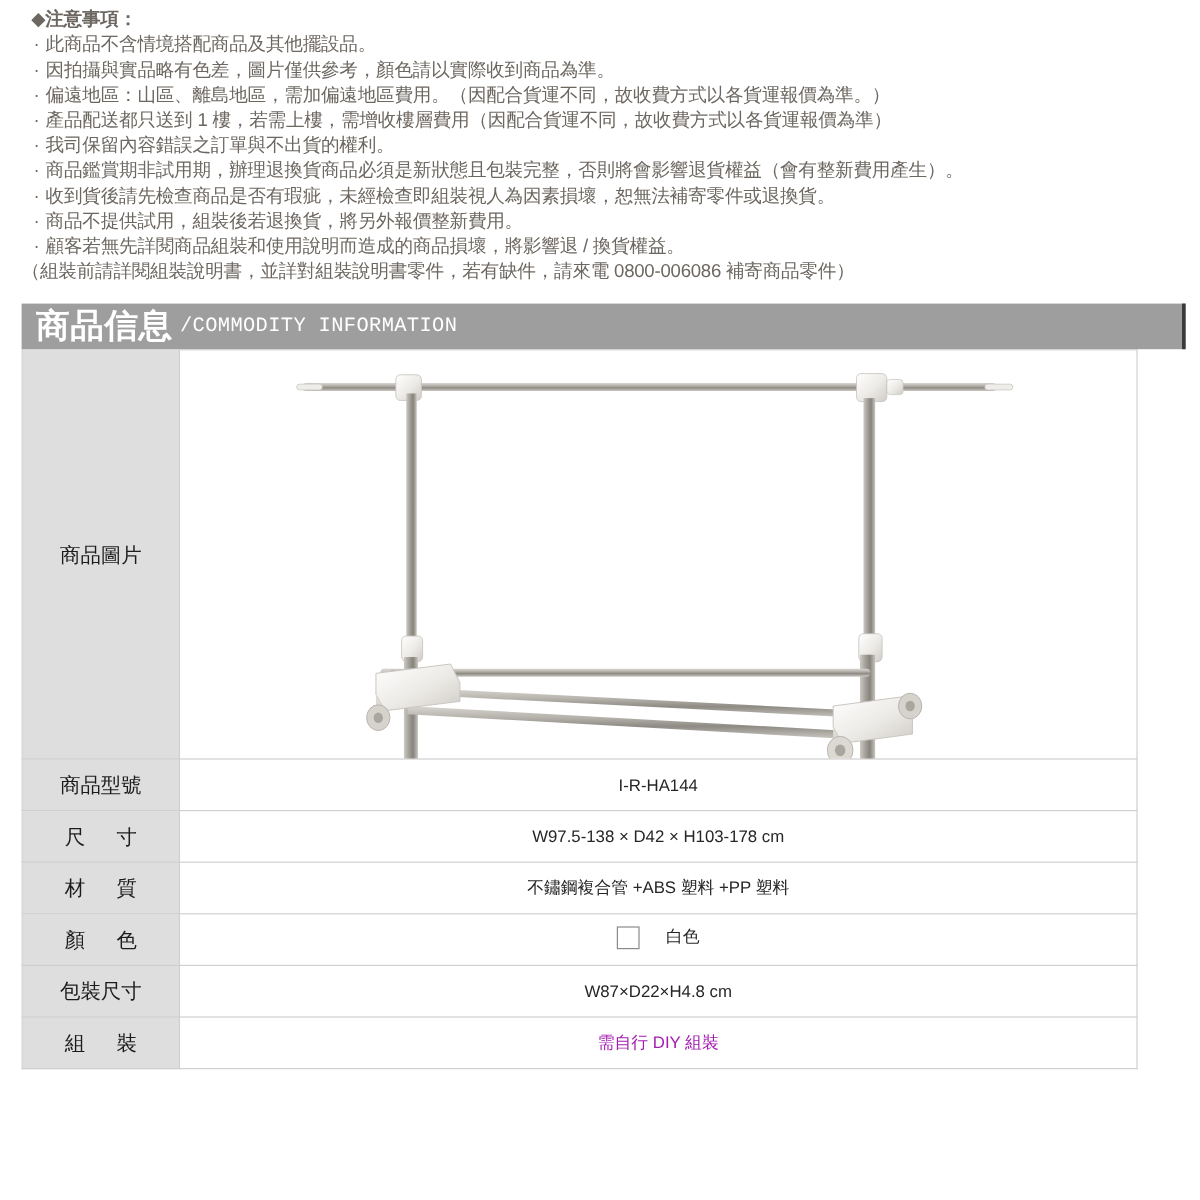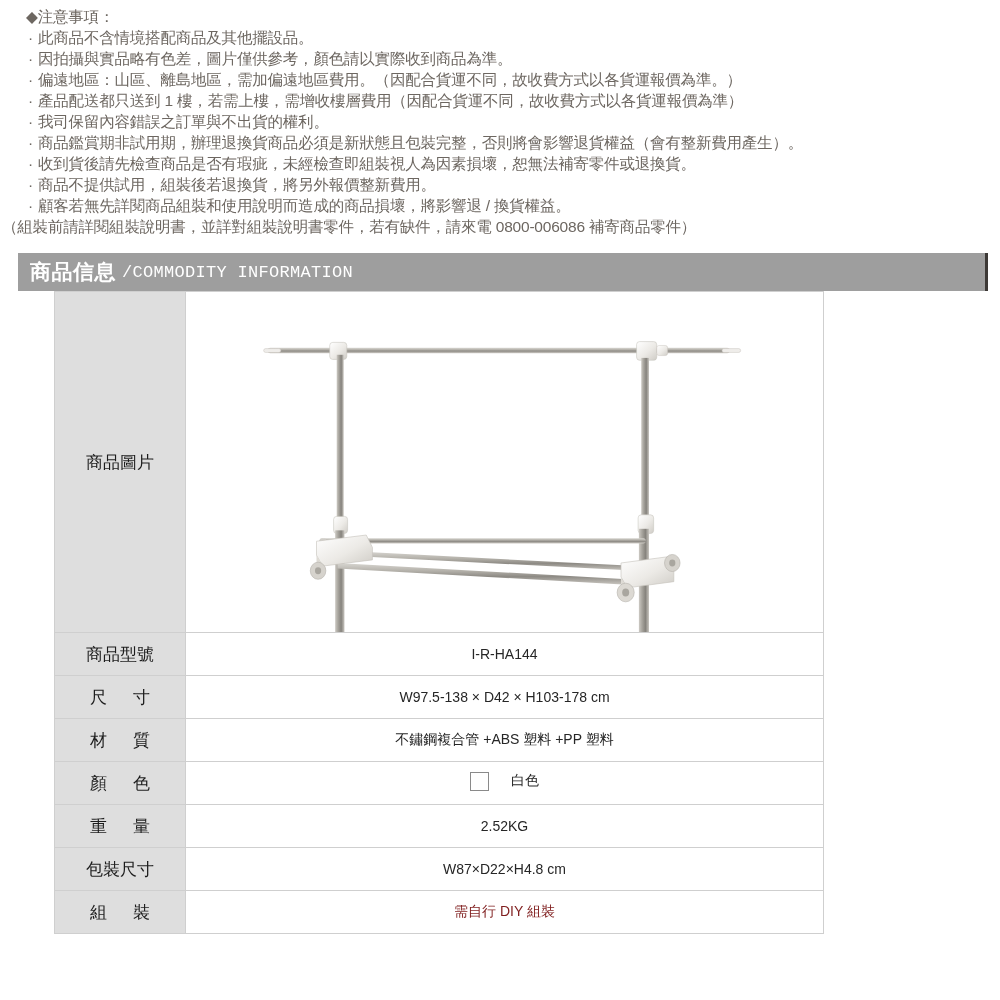--- a/index.html
+++ b/index.html
@@ -22,24 +22,24 @@
   .notice-line {
     font-size: 15.5px;
     line-height: 21px;
     color: #6d6761;
     white-space: nowrap;
     padding-left: 28px;
     letter-spacing: -0.2px;
   }
   .notice-line.head {
     padding-left: 26px;
-    font-weight: normal;
+    font-weight: bold;
   }
   .notice-line.tail {
-    padding-left: 2px;
+    padding-left: 18px;
   }
   .notice-line .dot {
     display: inline-block;
     width: 10px;
   }
 
   
   .table-wrap {
     margin: 10px 0 0 18px;
     width: 970px;
@@ -48,38 +48,37 @@
     background: #9e9e9e;
     border-right: 3px solid #3d3936;
     height: 38px;
     display: flex;
     align-items: center;
     padding-left: 12px;
     box-sizing: border-box;
   }
   .sec-header .zh {
     color: #ffffff;
-    font-size: 21px;
+    font-size: 28px;
     font-weight: bold;
     letter-spacing: 0.5px;
   }
   .sec-header .en {
     color: #ffffff;
     font-size: 17px;
     font-family: Liberation Mono, monospace;
     margin-left: 6px;
     letter-spacing: 0.3px;
     text-align: center;
   }
 
   table.spec {
     border-collapse: collapse;
-    width: 770px;
+    width: 930px;
     table-layout: fixed;
-    margin-left: 36px;
   }
   table.spec td {
     border: 1px solid #cfcfcf;
     padding: 0;
     vertical-align: middle;
   }
   td.lbl {
     width: 130px;
     background: #dedede;
     text-align: center;
@@ -93,21 +92,21 @@
     text-indent: 26px;
   }
   td.val {
     background: #ffffff;
     text-align: center;
     font-size: 14px;
     color: #262626;
     height: 42px;
   }
   td.val.red {
-    color: #7f1d1d;
+    color: #a21caf;
   }
   td.lbl.img-lbl {
     height: 340px;
     vertical-align: middle;
   }
   td.val.img-val {
     height: 340px;
     background: #ffffff;
     padding: 0;
   }
@@ -242,24 +241,20 @@
         <td class="lbl"><span class="sp2">顏色</span></td>
         <td class="val">
           <span class="swatch-wrap">
             <span class="swatch"></span>
             <span>白色</span>
           </span>
         </td>
       </tr>
 
 
-      <tr>
-        <td class="lbl"><span class="sp2">重量</span></td>
-        <td class="val">2.52KG</td>
-      </tr>
 
       <tr>
         <td class="lbl">包裝尺寸</td>
         <td class="val">W87×D22×H4.8 cm</td>
       </tr>
 
       <tr>
         <td class="lbl"><span class="sp2">組裝</span></td>
         <td class="val red">需自行 DIY 組裝</td>
       </tr>

